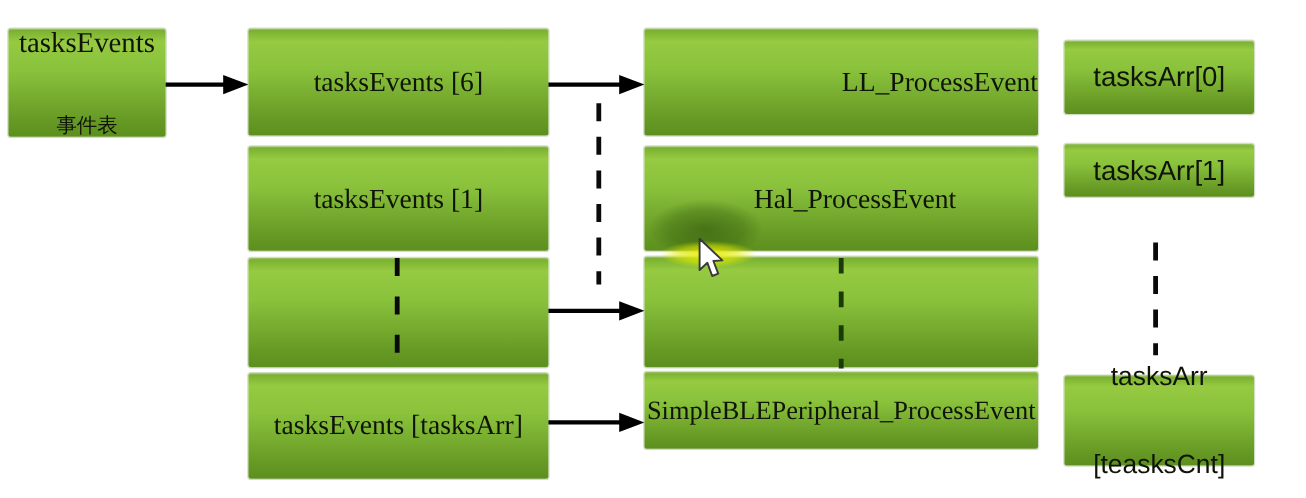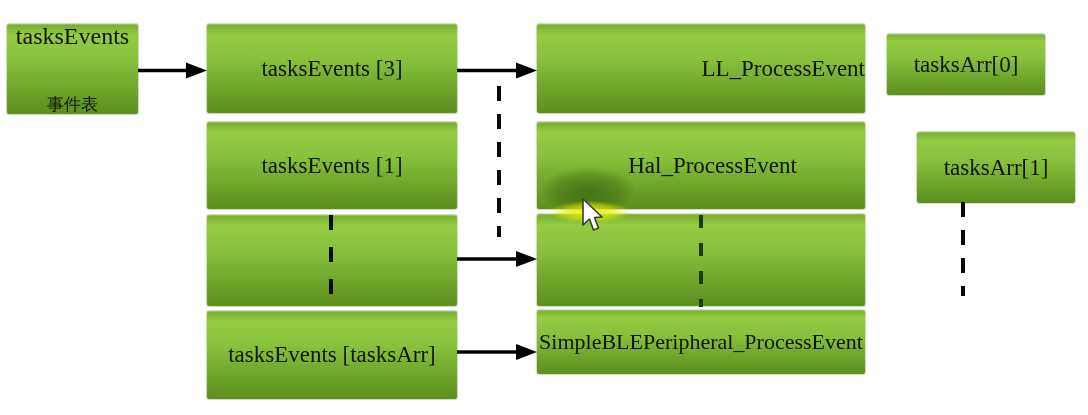--- a/index.html
+++ b/index.html
@@ -19,21 +19,21 @@
     justify-content: center;
     text-align: center;
     color: #101408;
     background: linear-gradient(180deg, #76ad2e 0%, #95ca41 12%, #8ac23c 38%, #649723 88%, #5d8f1e 100%);
     border-radius: 2px;
     box-shadow: inset 0 1px 0 rgba(255,255,255,0.22), 0 0 0 1px rgba(80,120,25,0.25);
     box-sizing: border-box;
     gap: 44px;
   }
   .serif { font-family: "Liberation Serif", "DejaVu Serif", serif; font-size: 23px; }
-  .sans  { font-family: Liberation Serif, serif; font-size: 23px; }
+  .sans  { font-family: Liberation Sans, sans-serif; font-size: 23px; }
   .root-label    { font-size: 24px; line-height: 1.15; }
   .root-sublabel { font-size: 17px; line-height: 1.2; }
   .two-line { line-height: 1.3; }
   .overlay {
     position: absolute;
     left: 0; top: 0;
     width: 1088px; height: 415px;
     pointer-events: none;
   }
   .hl-dark {
@@ -61,21 +61,21 @@
 <body>
 
 <div class="stage">
 
   <div class="box serif" style="left:7px; top:24px; width:131px; height:90px;">
     <div class="root-label">tasksEvents</div>
     <div class="root-sublabel">事件表</div>
   </div>
 
   <div class="box serif" style="left:207px; top:24px; width:250px; height:89px;">
-    <span>tasksEvents [3]</span>
+    <span>tasksEvents [6]</span>
   </div>
   <div class="box serif" style="left:207px; top:122px; width:250px; height:87px;">
     <span>tasksEvents [1]</span>
   </div>
   <div class="box serif" style="left:207px; top:215px; width:250px; height:91px;">
     <span></span>
   </div>
   <div class="box serif" style="left:207px; top:311px; width:250px; height:88px;">
     <span>tasksEvents [tasksArr]</span>
   </div>
@@ -89,22 +89,26 @@
   <div class="box serif" style="left:537px; top:214px; width:328px; height:92px;">
     <span></span>
   </div>
   <div class="box serif" style="left:537px; top:310px; width:328px; height:64px; font-size:22px;justify-content:center;">
     <span>SimpleBLEPeripheral_ProcessEvent</span>
   </div>
 
   <div class="box sans" style="left:887px; top:34px; width:158px; height:61px;">
     <span>tasksArr[0]</span>
   </div>
-  <div class="box sans" style="left:887px; top:132px; width:158px; height:71px;margin-left:30px;">
+  <div class="box sans" style="left:887px; top:120px; width:158px; height:44px;">
     <span>tasksArr[1]</span>
+  </div>
+  <div class="box sans two-line" style="left:887px; top:313px; width:158px; height:75px; font-size:22px;">
+    <div>tasksArr</div>
+    <div>[teasksCnt]</div>
   </div>
 
   <svg class="overlay" viewBox="0 0 1088 415">
 
     <g>
       <path d="M138 70.5 H188" stroke="#000" stroke-width="3.5" fill="none"></path>
       <polygon points="186,62.5 207,70.5 186,78.5" fill="#000"></polygon>
     </g>
 
     <g>

